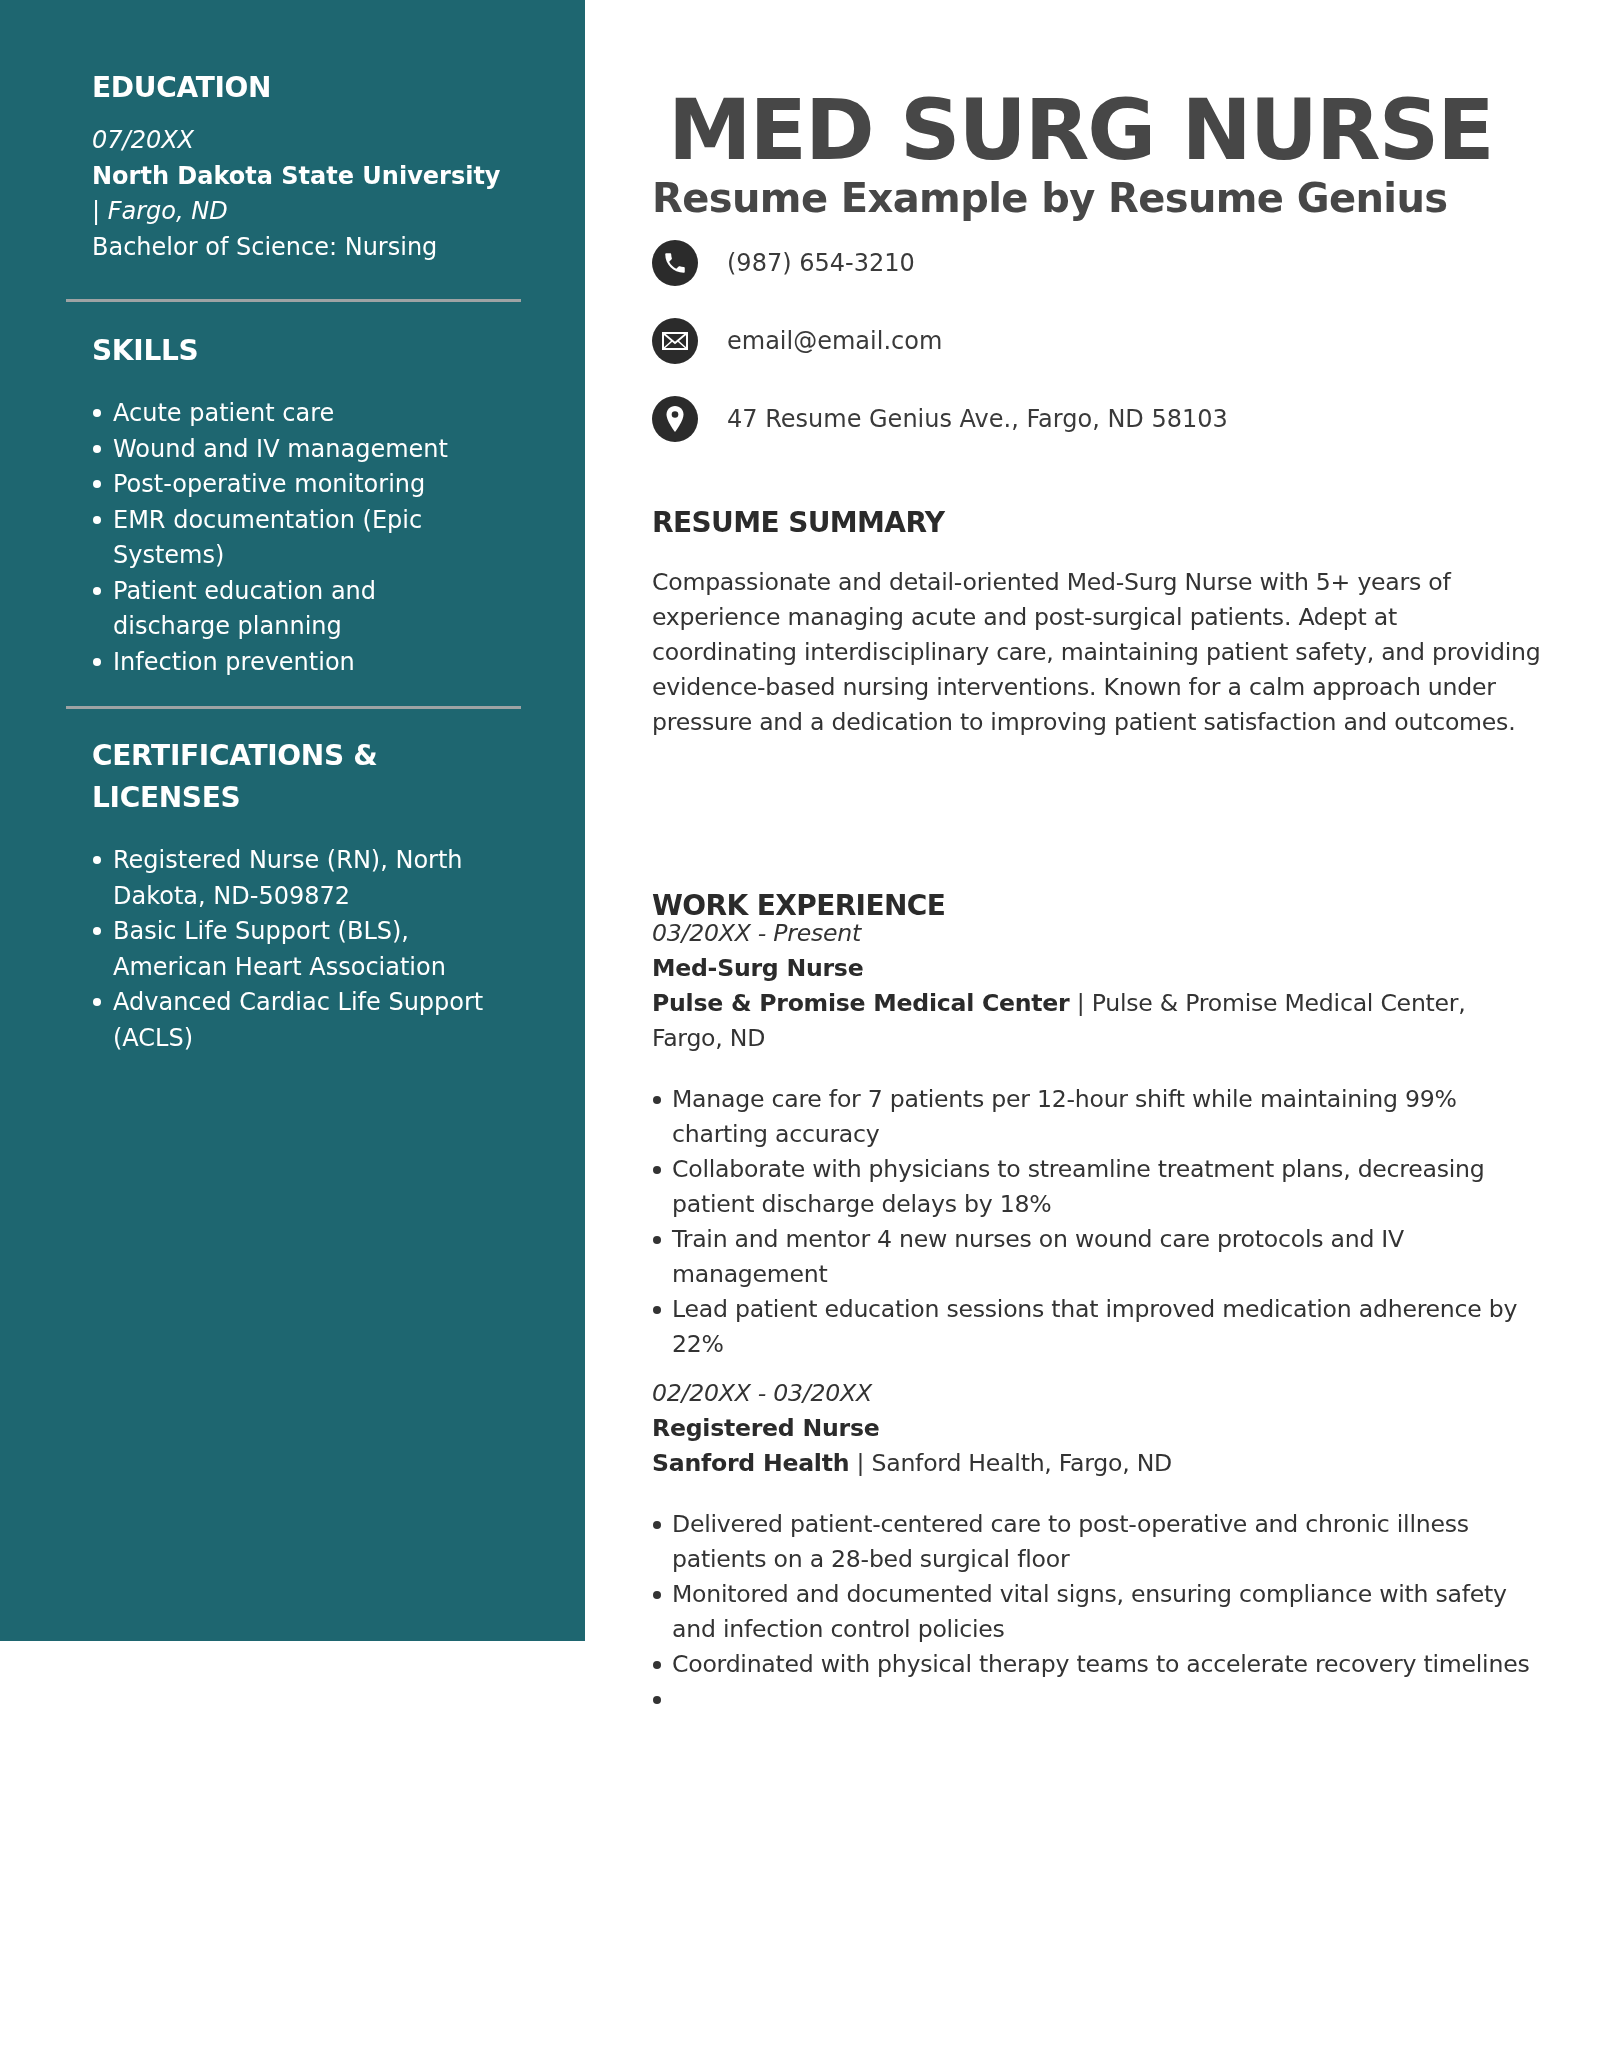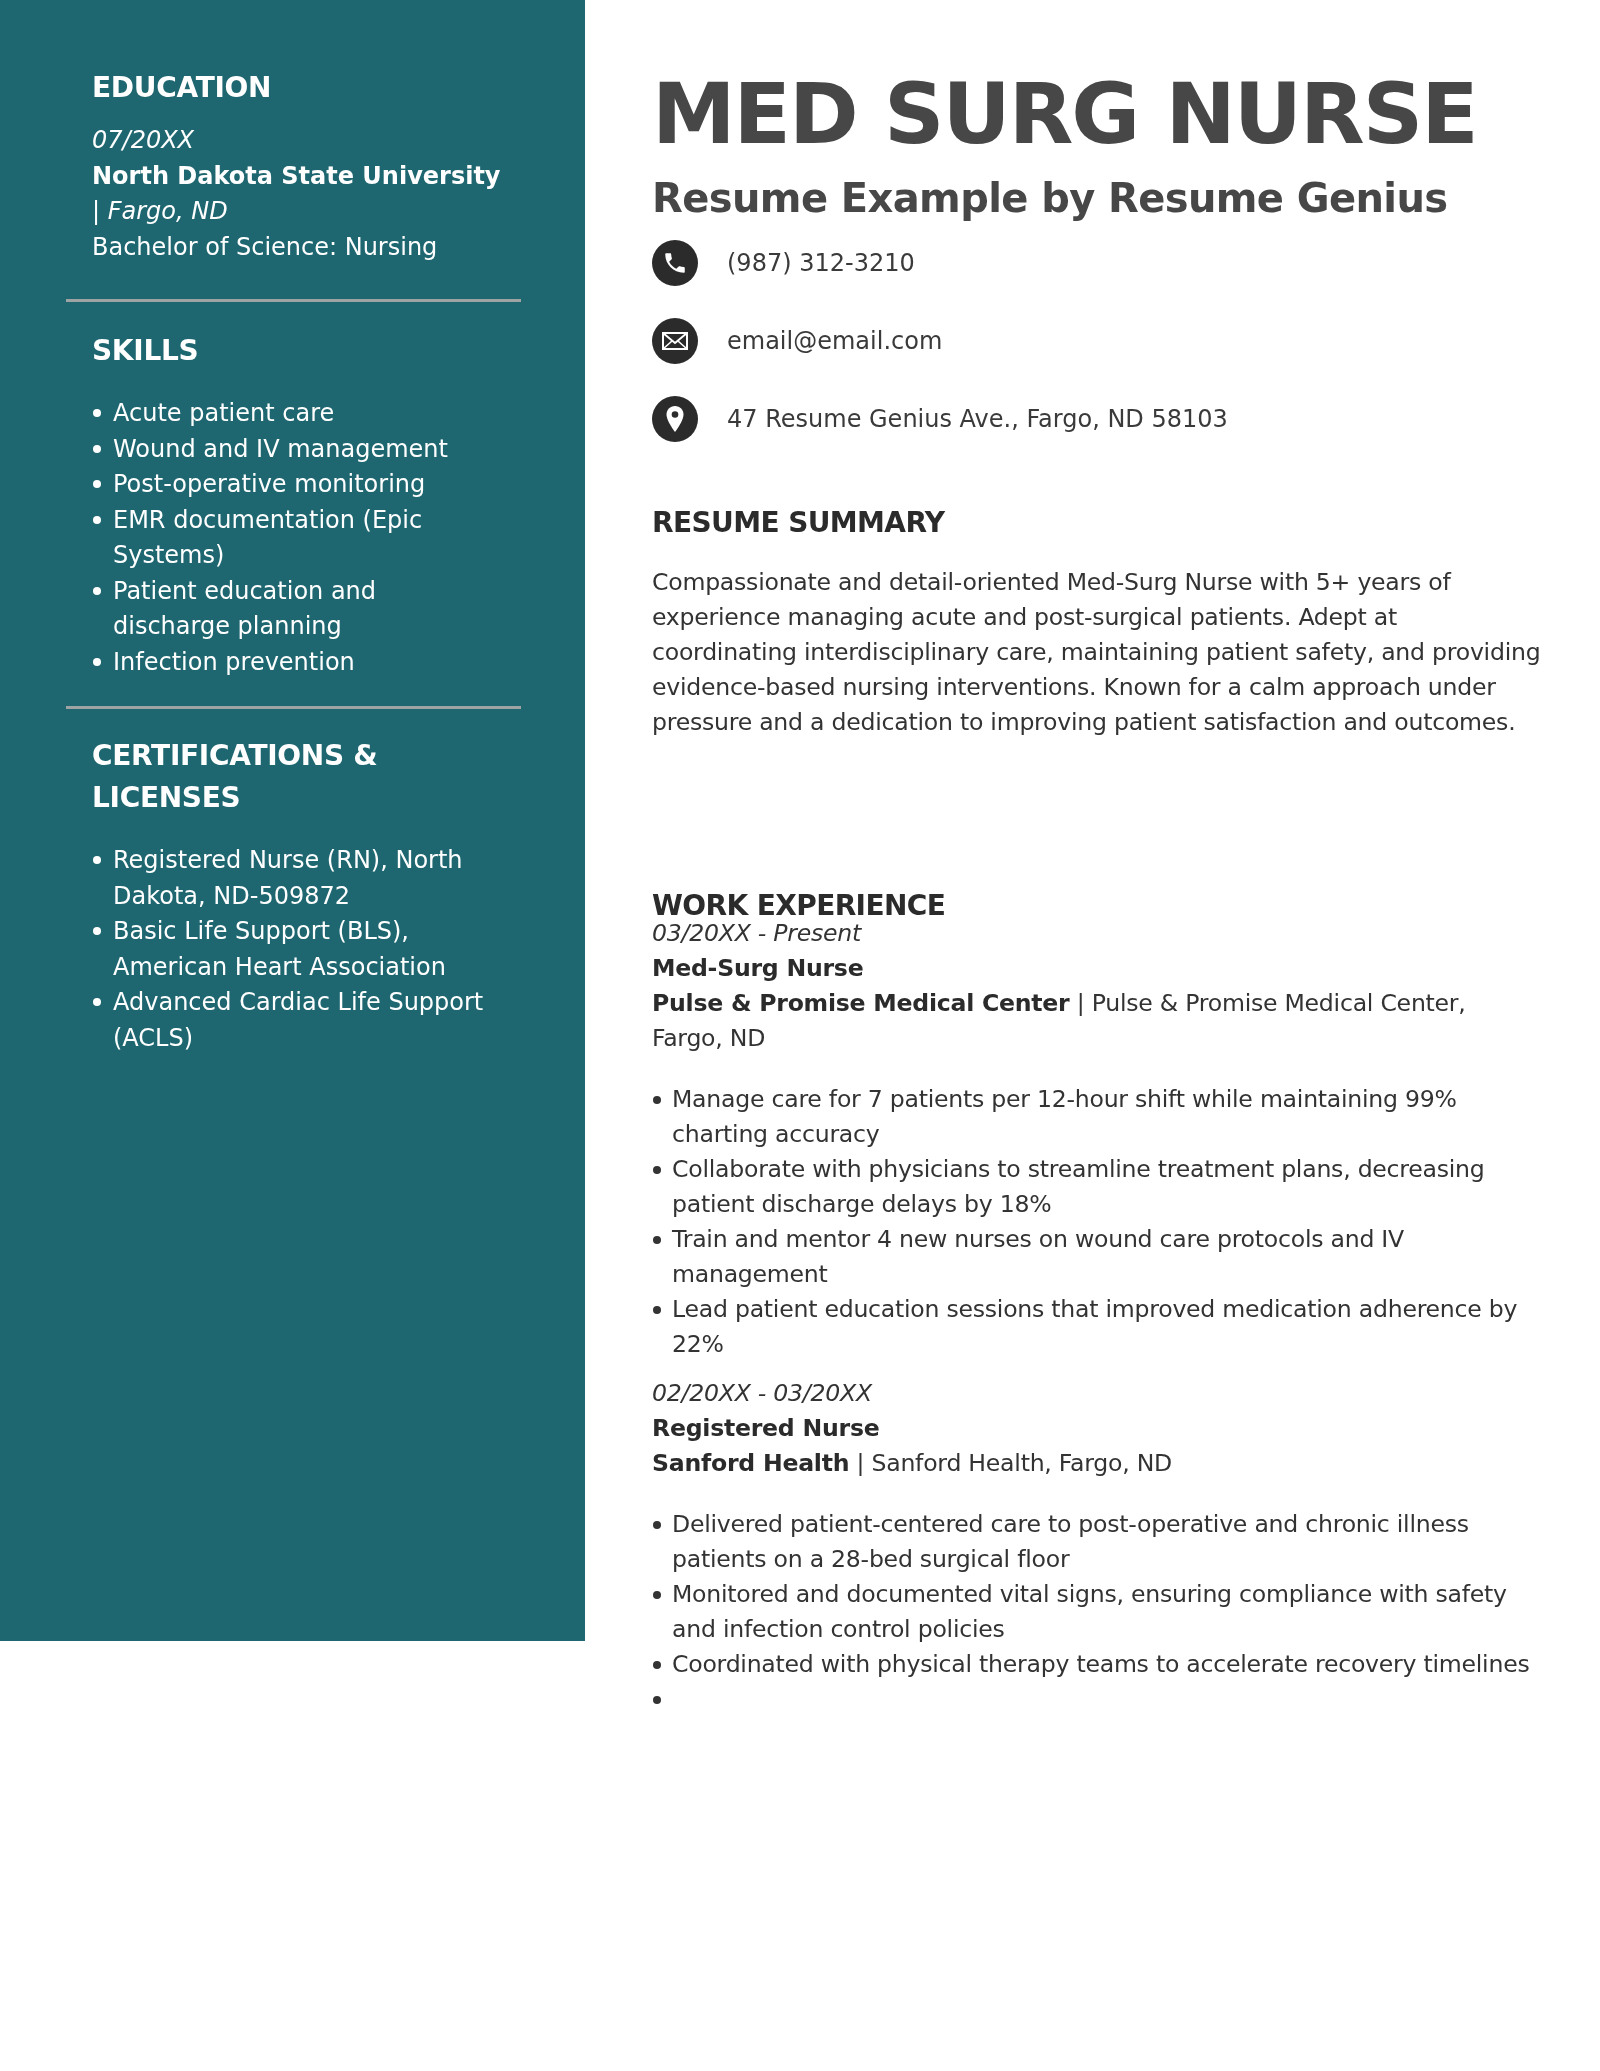--- a/index.html
+++ b/index.html
@@ -25,21 +25,21 @@
   }
   ul.blist { list-style: none; margin: 0; padding: 0; }
   ul.blist li { position: relative; padding-left: 21px; }
   ul.blist li .dot {
     position: absolute; left: 1px; top: 13px; width: 8px; height: 8px; border-radius: 50%;
   }
   .sidebar ul.blist li .dot { background: #ffffff; }
 
   .main { position: absolute; left: 652px; top: 0; width: 900px; color: #333333; }
   .title {
-    position: absolute; left: 0; top: 64px; margin: 0; white-space: nowrap;
+    position: absolute; left: 0; top: 64px; margin: 16px; white-space: nowrap;
     font-family: "DejaVu Sans", sans-serif; font-weight: bold;
     font-size: 84px; letter-spacing: -2px; color: #474747; line-height: 100px;
   }
   .subtitle {
     position: absolute; left: 0; top: 168px; margin: 0; white-space: nowrap;
     font-family: "DejaVu Sans", sans-serif; font-weight: bold;
     font-size: 40px; letter-spacing: -0.6px; color: #474747; line-height: 60px;
   }
   .contact { position: absolute; left: 0; height: 48px; display: flex; align-items: center; }
   .contact .ic {
@@ -112,21 +112,21 @@
 <main class="main">
   <h1 class="title">MED SURG NURSE</h1>
   <h2 class="subtitle">Resume Example by Resume Genius</h2>
 
   <div class="contact" style="top:239px;">
     <span class="ic">
       <svg width="26" height="26" viewBox="0 0 24 24">
           <path fill="#ffffff" d="M6.6 10.8c1.4 2.8 3.8 5.1 6.6 6.6l2.2-2.2c.3-.3.7-.4 1-.2 1.1.4 2.3.6 3.6.6.6 0 1 .4 1 1V20c0 .6-.4 1-1 1C10.6 21 3 13.4 3 4c0-.6.4-1 1-1h3.5c.6 0 1 .4 1 1 0 1.3.2 2.5.6 3.6.1.3 0 .7-.2 1L6.6 10.8z" transform="rotate(0 12 12)"></path>
         </svg>
     </span>
-    <span class="ctext">(987) 312-3210</span>
+    <span class="ctext">(987) 654-3210</span>
   </div>
   <div class="contact" style="top:317px;">
     <span class="ic">
       <svg width="26" height="20" viewBox="0 0 26 20">
           <rect x="1" y="2" width="24" height="16" fill="none" stroke="#ffffff" stroke-width="2"></rect>
           <path d="M1 2 L13 12 L25 2" fill="none" stroke="#ffffff" stroke-width="2"></path>
           <path d="M1 18 L10 10 M25 18 L16 10" stroke="#ffffff" stroke-width="1.6"></path>
         </svg>
     </span>
     <span class="ctext">email@email.com</span>

